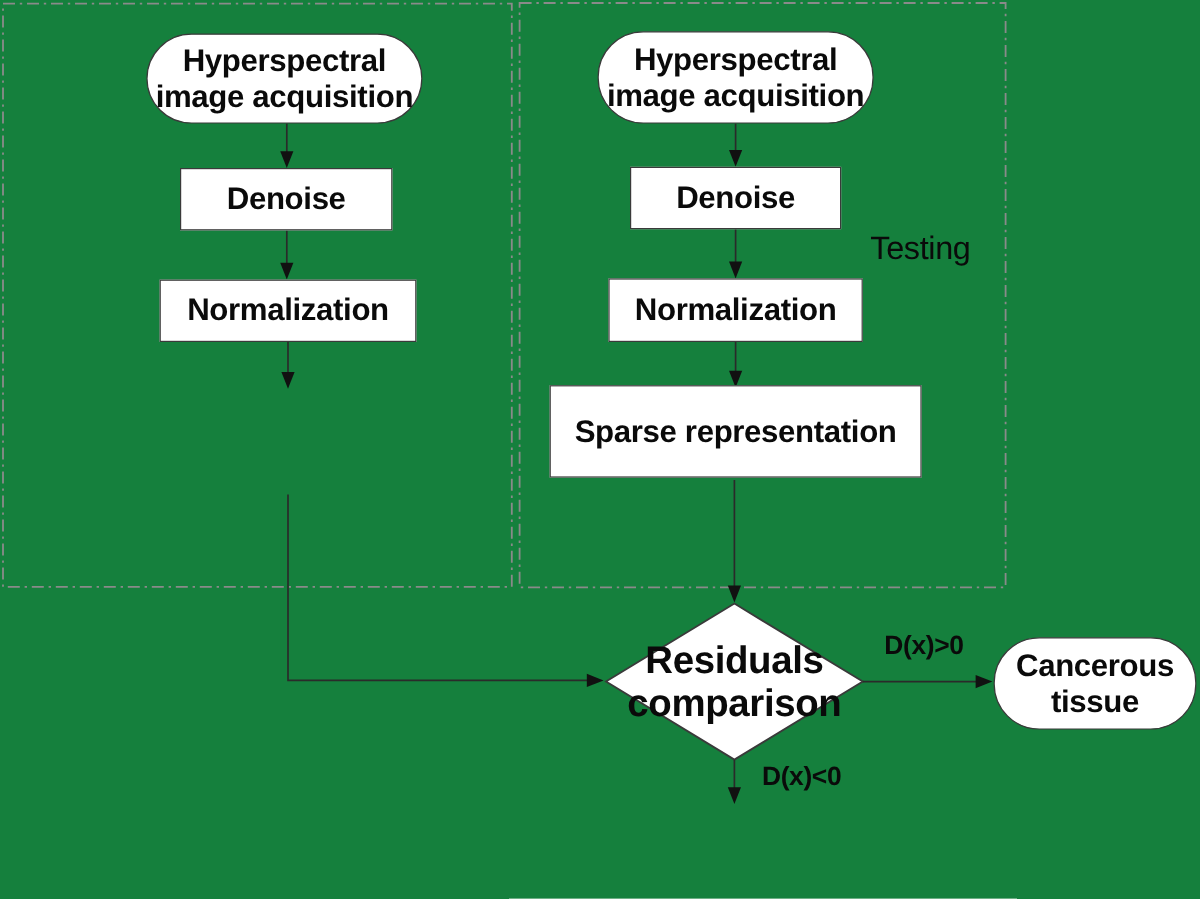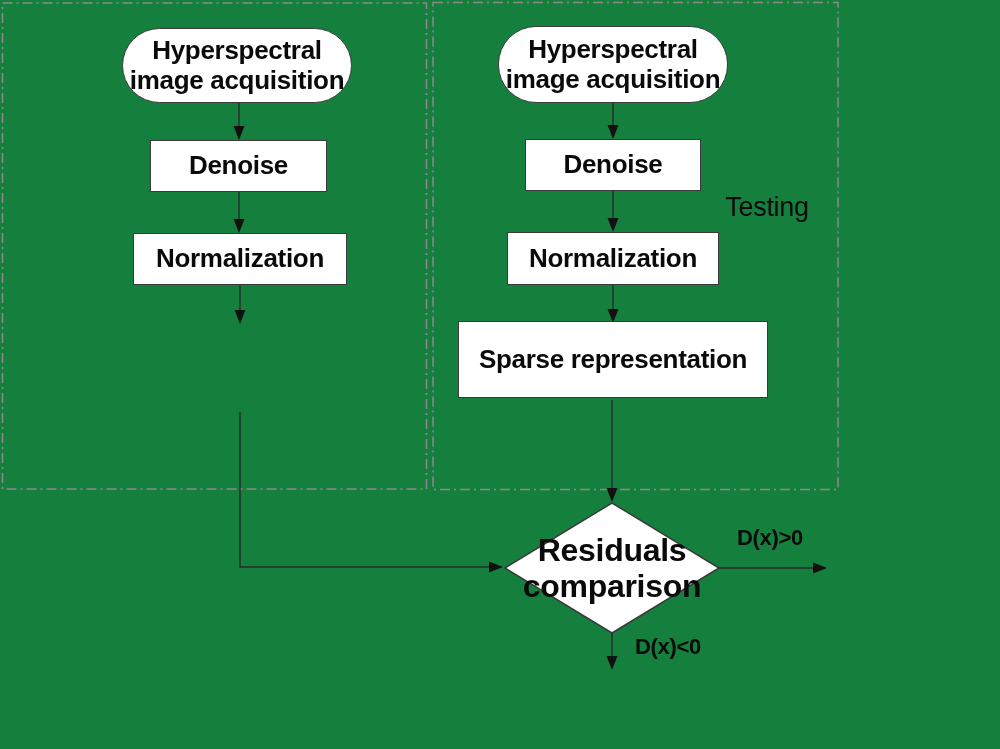--- a/index.html
+++ b/index.html
@@ -120,20 +120,21 @@
   <div class="node stadium" style="left:498px; top:26px; width:230px; height:77px;">Hyperspectral image acquisition</div>
 
   <div class="node" style="left:525px; top:139px; width:176px; height:52px;">Denoise</div>
 
   <div class="node" style="left:507px; top:232px; width:212px; height:53px;">Normalization</div>
 
   <div class="node" style="left:458px; top:305px; width:310px; height:77px;margin-top:16px;">Sparse representation</div>
 
   <div class="diamond-label" style="left:517px; top:531px; width:190px; height:74px;">Residuals comparison</div>
 
+  <div class="node stadium" style="left:828px; top:531px; width:169px; height:77px;">Cancerous tissue</div>
 
 
 
   <div class="freelabel" style="left:722px; top:193px; width:90px;">Testing</div>
 
   <div class="freelabel condition" style="left:730px; top:526px; width:80px;">D(x)&gt;0</div>
 
   <div class="freelabel condition" style="left:628px; top:635px; width:80px;">D(x)&lt;0</div>
 
 </div>

